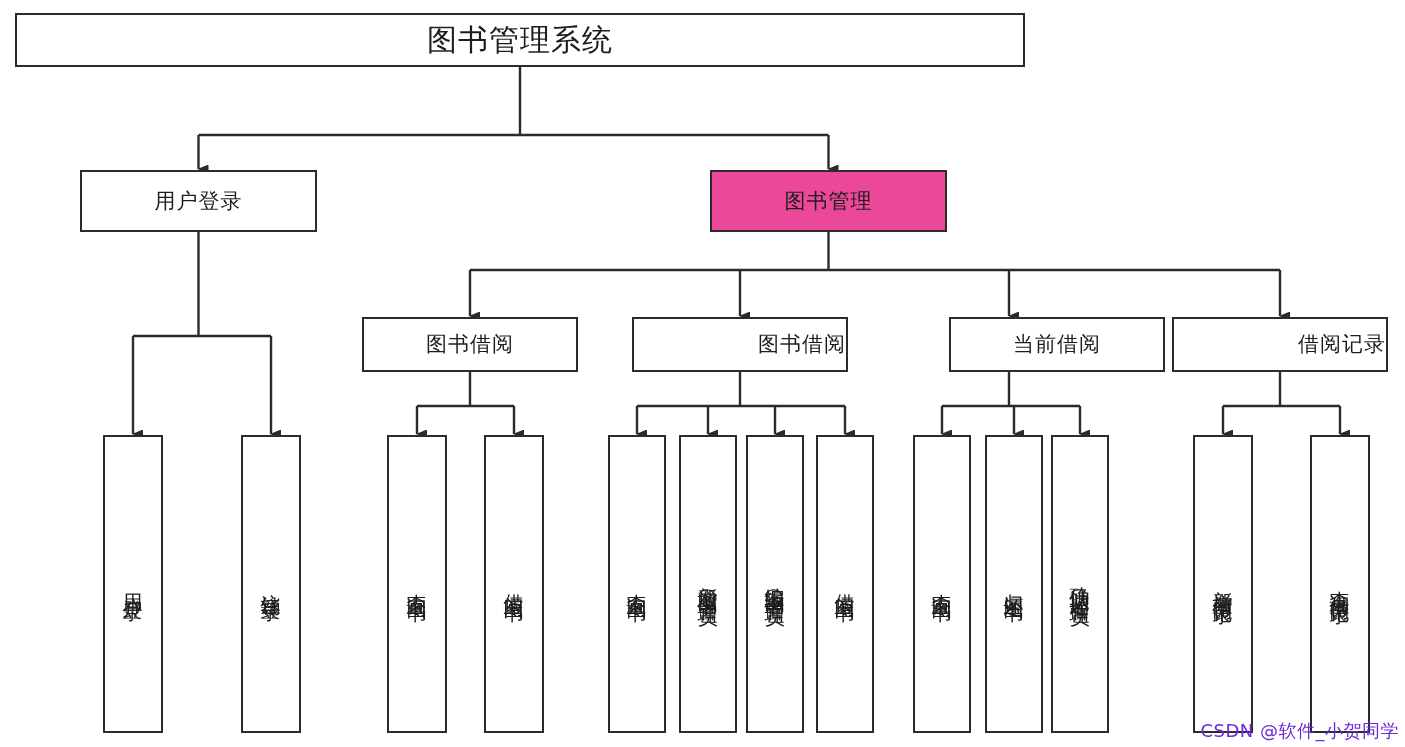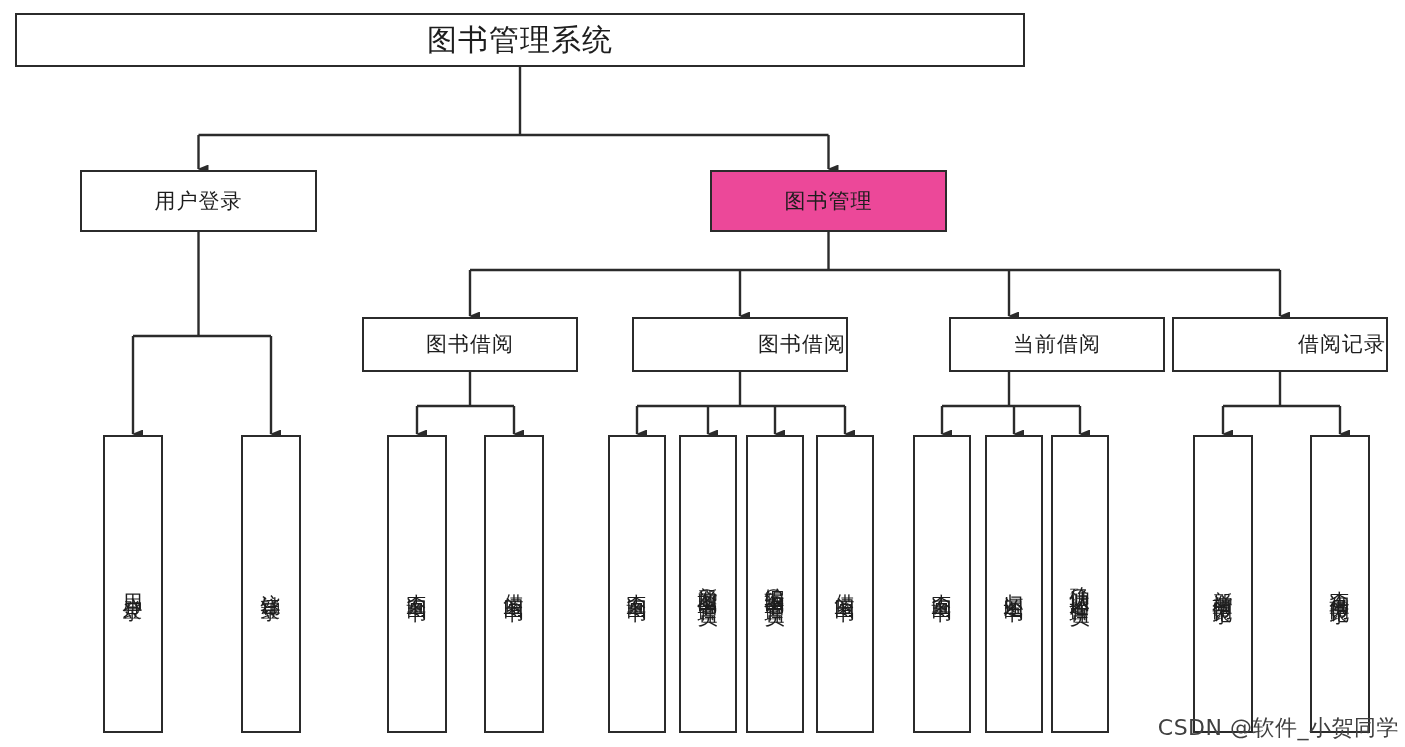--- a/index.html
+++ b/index.html
@@ -64,22 +64,22 @@
     font-size: 20px;
     letter-spacing: 3px;
     line-height: 1;
     white-space: nowrap;
     text-align: center;
   }
   .watermark {
     position: absolute;
     right: 6px;
     bottom: 4px;
-    font-size: 22px;
-    color: #404040;
+    font-size: 18px;
+    color: #6d28d9;
     letter-spacing: 0.5px;
     white-space: nowrap;
   }
 </style>
 </head>
 <body>
 
 <div id="diagram-root">
 
   <svg id="edge-layer" width="1405" height="747" viewBox="0 0 1405 747" xmlns="http://www.w3.org/2000/svg">

